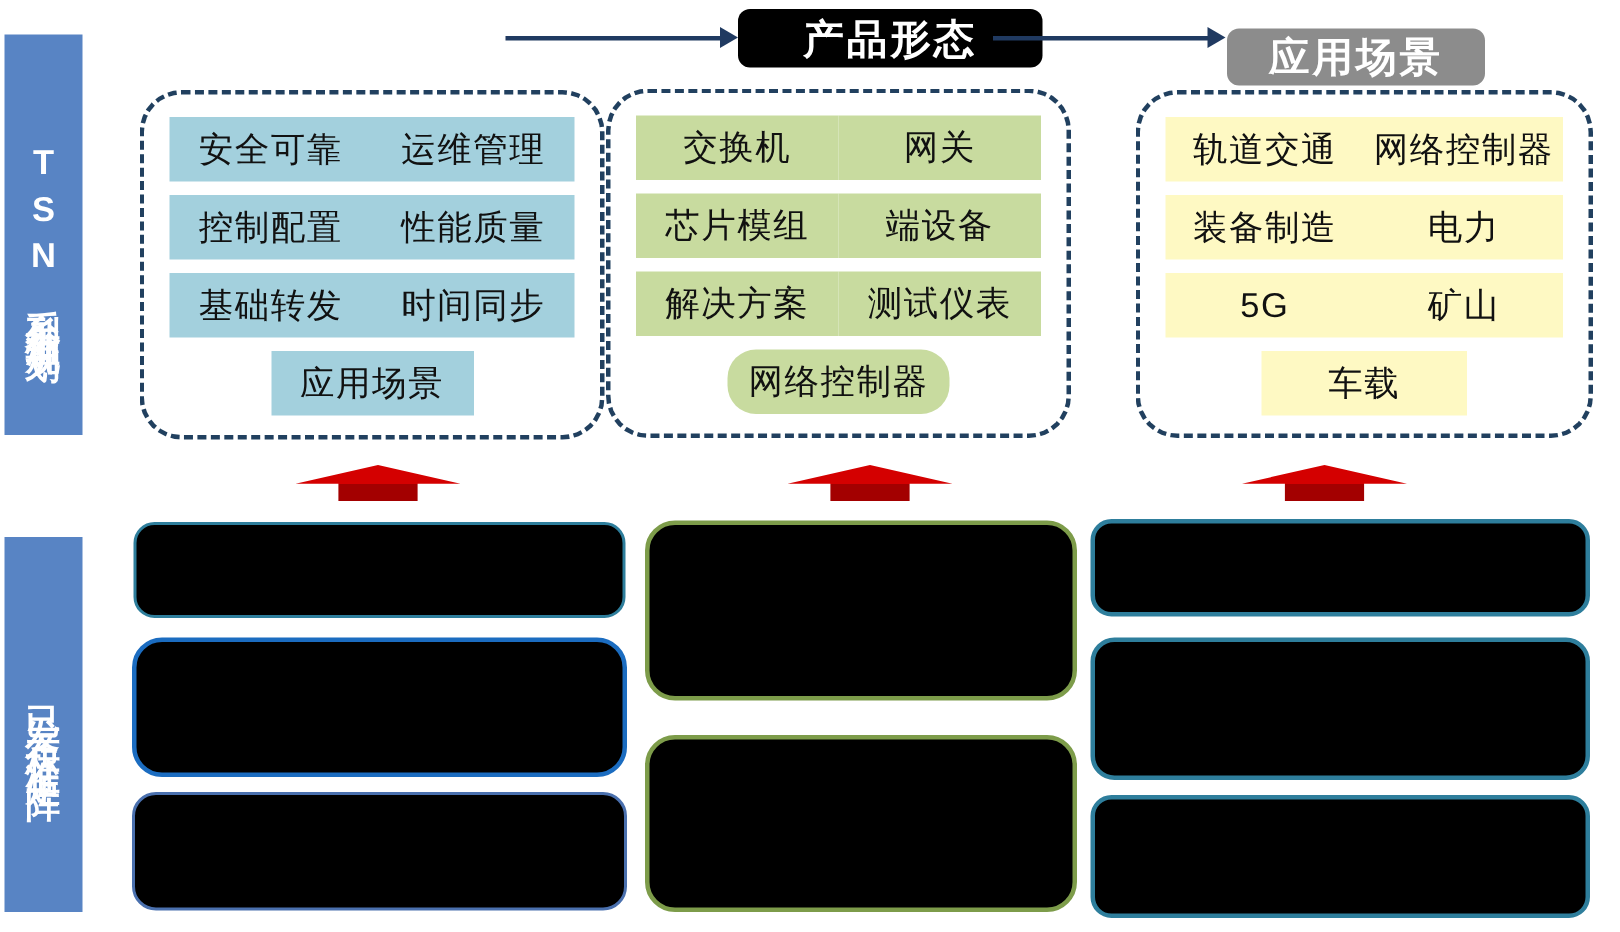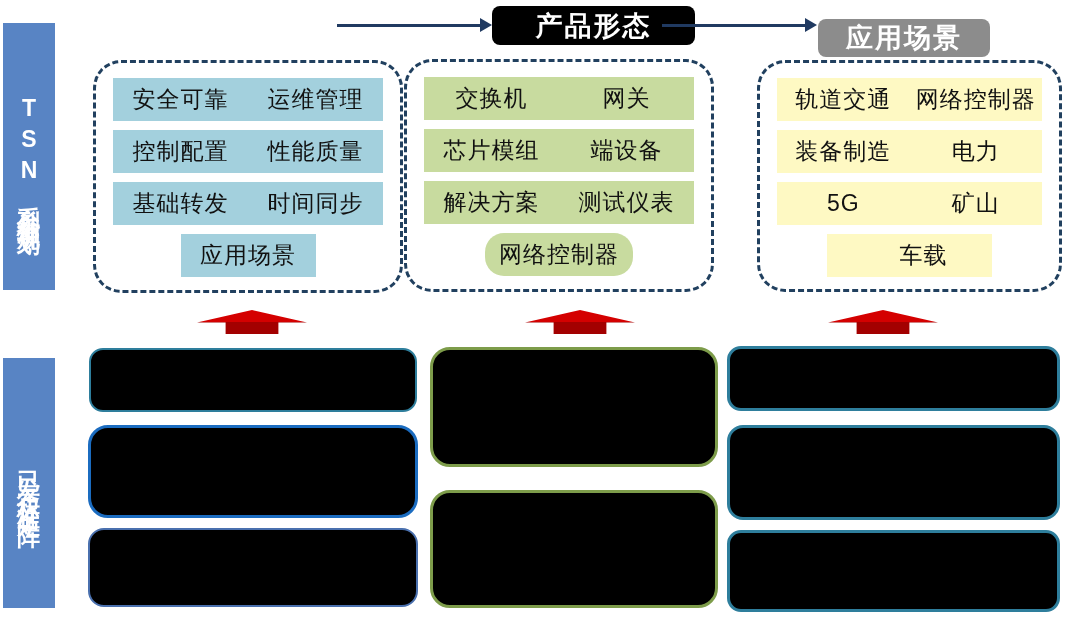--- a/index.html
+++ b/index.html
@@ -53,21 +53,21 @@
   .cell-row.center{justify-content:center;}
   .cell{
     height:43px;display:flex;align-items:center;justify-content:center;
     font-size:23px;font-weight:500;color:#111;letter-spacing:1px;white-space:nowrap;
   }
   .d1 .cell{width:135px;background:#a3d0dd;}
   .d2 .cell{width:136px;background:#c8db9f;}
   .d3 .cell{width:137px;background:#fef9c3;}
   .d1 .cell.single{width:135px;}
   .d2 .cell.single{width:148px;border-radius:19px;}
-  .d3 .cell.single{width:137px;padding-left:28px;}
+  .d3 .cell.single{width:137px;}
 
   
   .up-arrow{
     position:absolute;top:310px;width:110px;height:24px;
     background:linear-gradient(#d40000 0 52%,#a30000 52% 100%);
     clip-path:polygon(50% 0,100% 52%,74% 52%,74% 100%,26% 100%,26% 52%,0 52%);
   }
   .up-arrow.a1{left:197px;}
   .up-arrow.a2{left:525px;}
   .up-arrow.a3{left:828px;}

